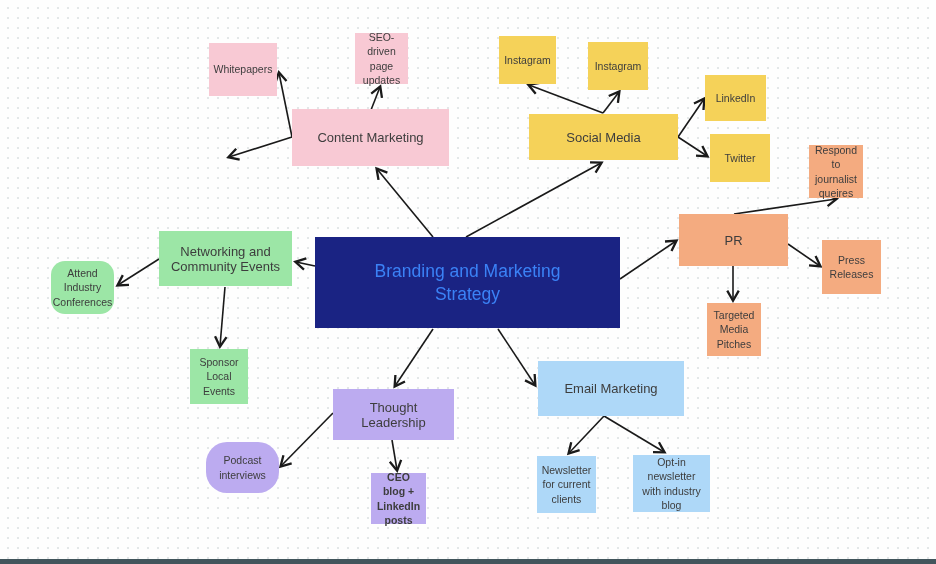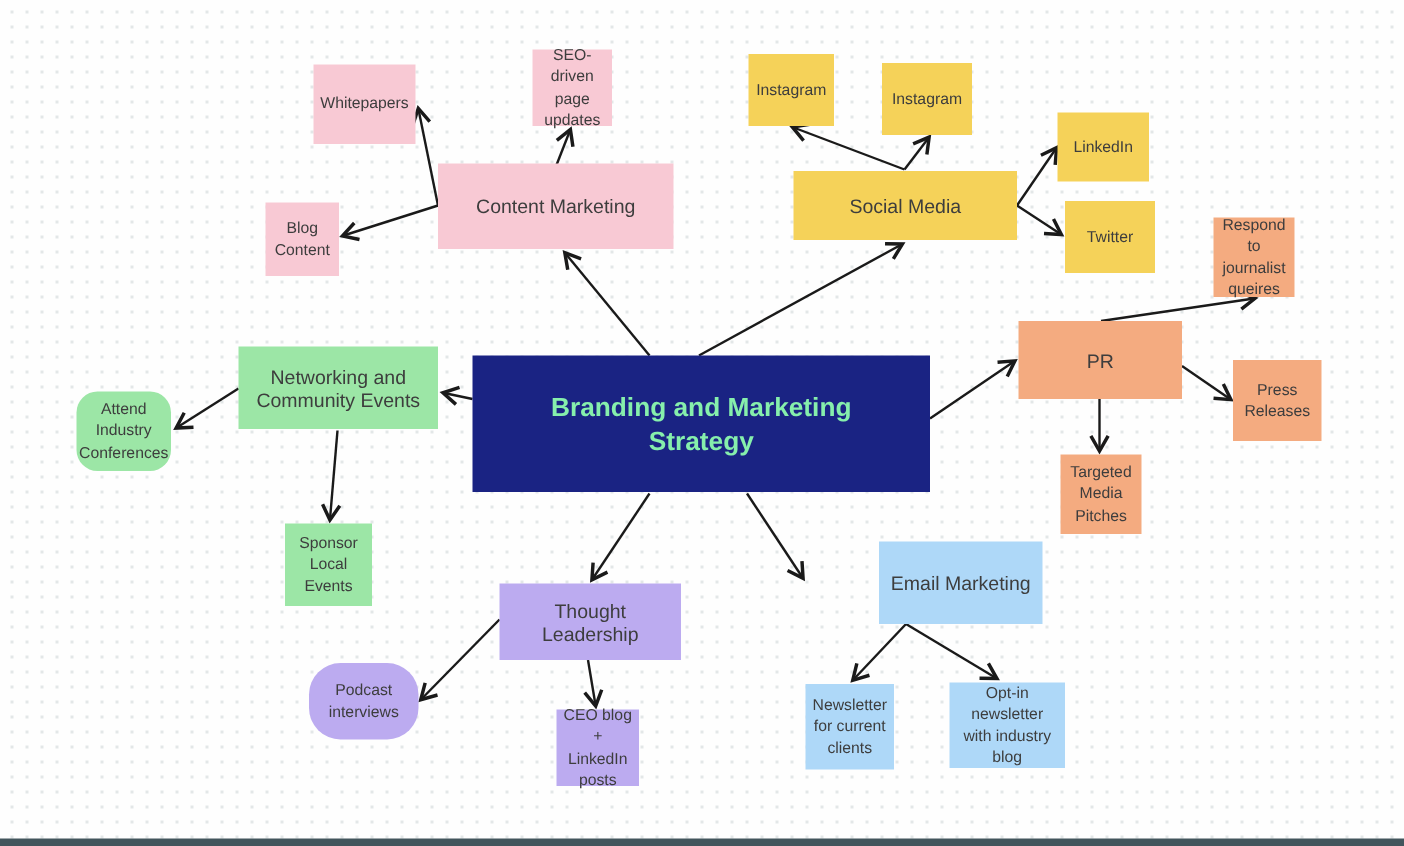--- a/index.html
+++ b/index.html
@@ -11,21 +11,21 @@
     background-size:10px 10px;background-position:3px 3px;
   }
   .connector-layer{position:absolute;left:0;top:0;width:936px;height:564px;pointer-events:none;}
   .node{
     position:absolute;display:flex;align-items:center;justify-content:center;
     text-align:center;color:#3d3d3d;box-sizing:border-box;padding:2px 4px;
   }
   .branch{font-size:13px;}
   .child{font-size:10.5px;line-height:1.35;}
   .center-node{
-    font-size:17.5px;font-weight:bold;color:#86efac;line-height:1.3;
+    font-size:17.5px;font-weight:normal;color:#3b82f6;line-height:1.3;
     padding:0 28px;
   }
   
   .n-center      {left:315px;top:237px;width:305px;height:91px;}
   .n-content     {left:292px;top:109px;width:157px;height:57px;}
   .n-whitepapers {left:209px;top:43px; width:68px; height:53px;}
   .n-seo         {left:355px;top:33px; width:53px; height:51px;}
   .n-blog        {left:177px;top:135px;width:49px; height:49px;}
   .n-social      {left:529px;top:114px;width:149px;height:46px;}
   .n-instagram   {left:499px;top:36px; width:57px; height:48px;}
@@ -35,21 +35,21 @@
   .n-pr          {left:679px;top:214px;width:109px;height:52px;}
   .n-respond     {left:809px;top:145px;width:54px; height:53px;}
   .n-press       {left:822px;top:240px;width:59px; height:54px;}
   .n-targeted    {left:707px;top:303px;width:54px; height:53px;}
   .n-networking  {left:159px;top:231px;width:133px;height:55px;}
   .n-attend      {left:51px; top:261px;width:63px; height:53px;border-radius:14px;}
   .n-sponsor     {left:190px;top:349px;width:58px; height:55px;}
   .n-thought     {left:333px;top:389px;width:121px;height:51px;}
   .n-podcast     {left:206px;top:442px;width:73px; height:51px;}
   .n-ceo         {left:371px;top:473px;width:55px; height:51px;}
-  .n-email       {left:538px;top:361px;width:109px;height:55px;margin-left:48px;}
+  .n-email       {left:538px;top:361px;width:146px;height:55px;}
   .n-newsletter  {left:537px;top:456px;width:59px; height:57px;}
   .n-optin       {left:633px;top:455px;width:77px; height:57px;}
   .footer-bar{position:absolute;left:0;bottom:0;width:100%;height:5px;}
   .connector-layer line{stroke:#1a1a1a;stroke-width:1.6;}
 </style>
 </head>
 <body>
 
 <div class="canvas">
 
@@ -81,39 +81,38 @@
     <line x1="498" y1="329" x2="535" y2="385" marker-end="url(#arrow)"></line>
     <line x1="604" y1="416" x2="569" y2="453" marker-end="url(#arrow)"></line>
     <line x1="604" y1="416" x2="664" y2="452" marker-end="url(#arrow)"></line>
   </svg>
 
   <div class="node center-node n-center" style="background-color: rgb(26, 35, 131);">Branding and Marketing Strategy</div>
 
   <div class="node branch n-content" style="background-color: rgb(248, 201, 212);">Content Marketing</div>
   <div class="node child n-whitepapers" style="background-color: rgb(248, 201, 212);">Whitepapers</div>
   <div class="node child n-seo" style="background-color: rgb(248, 201, 212);">SEO-driven page updates</div>
-  <div class="node child n-blog" style="background-color: rgb(248, 201, 212);">Blog Content</div>
 
   <div class="node branch n-social" style="background-color: rgb(245, 210, 89);">Social Media</div>
   <div class="node child n-instagram" style="background-color: rgb(245, 210, 89);">Instagram</div>
   <div class="node child n-facebook" style="background-color: rgb(245, 210, 89);">Instagram</div>
   <div class="node child n-linkedin" style="background-color: rgb(245, 210, 89);">LinkedIn</div>
   <div class="node child n-twitter" style="background-color: rgb(245, 210, 89);">Twitter</div>
 
   <div class="node branch n-pr" style="background-color: rgb(244, 171, 128);">PR</div>
   <div class="node child n-respond" style="background-color: rgb(244, 171, 128);">Respond to journalist queires</div>
   <div class="node child n-press" style="background-color: rgb(244, 171, 128);">Press Releases</div>
   <div class="node child n-targeted" style="background-color: rgb(244, 171, 128);">Targeted Media Pitches</div>
 
   <div class="node branch n-networking" style="background-color: rgb(156, 230, 166);">Networking and Community Events</div>
   <div class="node child n-attend" style="background-color: rgb(156, 230, 166);">Attend Industry Conferences</div>
   <div class="node child n-sponsor" style="background-color: rgb(156, 230, 166);">Sponsor Local Events</div>
 
   <div class="node branch n-thought" style="background-color: rgb(188, 171, 240);">Thought Leadership</div>
   <div class="node child n-podcast" style="background-color: rgb(188, 171, 240); border-radius: 21px;">Podcast interviews</div>
-  <div class="node child n-ceo" style="background-color: rgb(188, 171, 240);">CEO blog + LinkedIn posts</div>
+  <div class="node child n-ceo" style="background-color: rgb(188, 171, 240); font-weight: bold;">CEO blog + LinkedIn posts</div>
 
   <div class="node branch n-email" style="background-color: rgb(174, 216, 248);">Email Marketing</div>
   <div class="node child n-newsletter" style="background-color: rgb(174, 216, 248);">Newsletter for current clients</div>
   <div class="node child n-optin" style="background-color: rgb(174, 216, 248);">Opt-in newsletter with industry blog</div>
 
   <div class="footer-bar" style="background-color: rgb(66, 85, 92);"></div>
 </div>
 
 </body></html>

